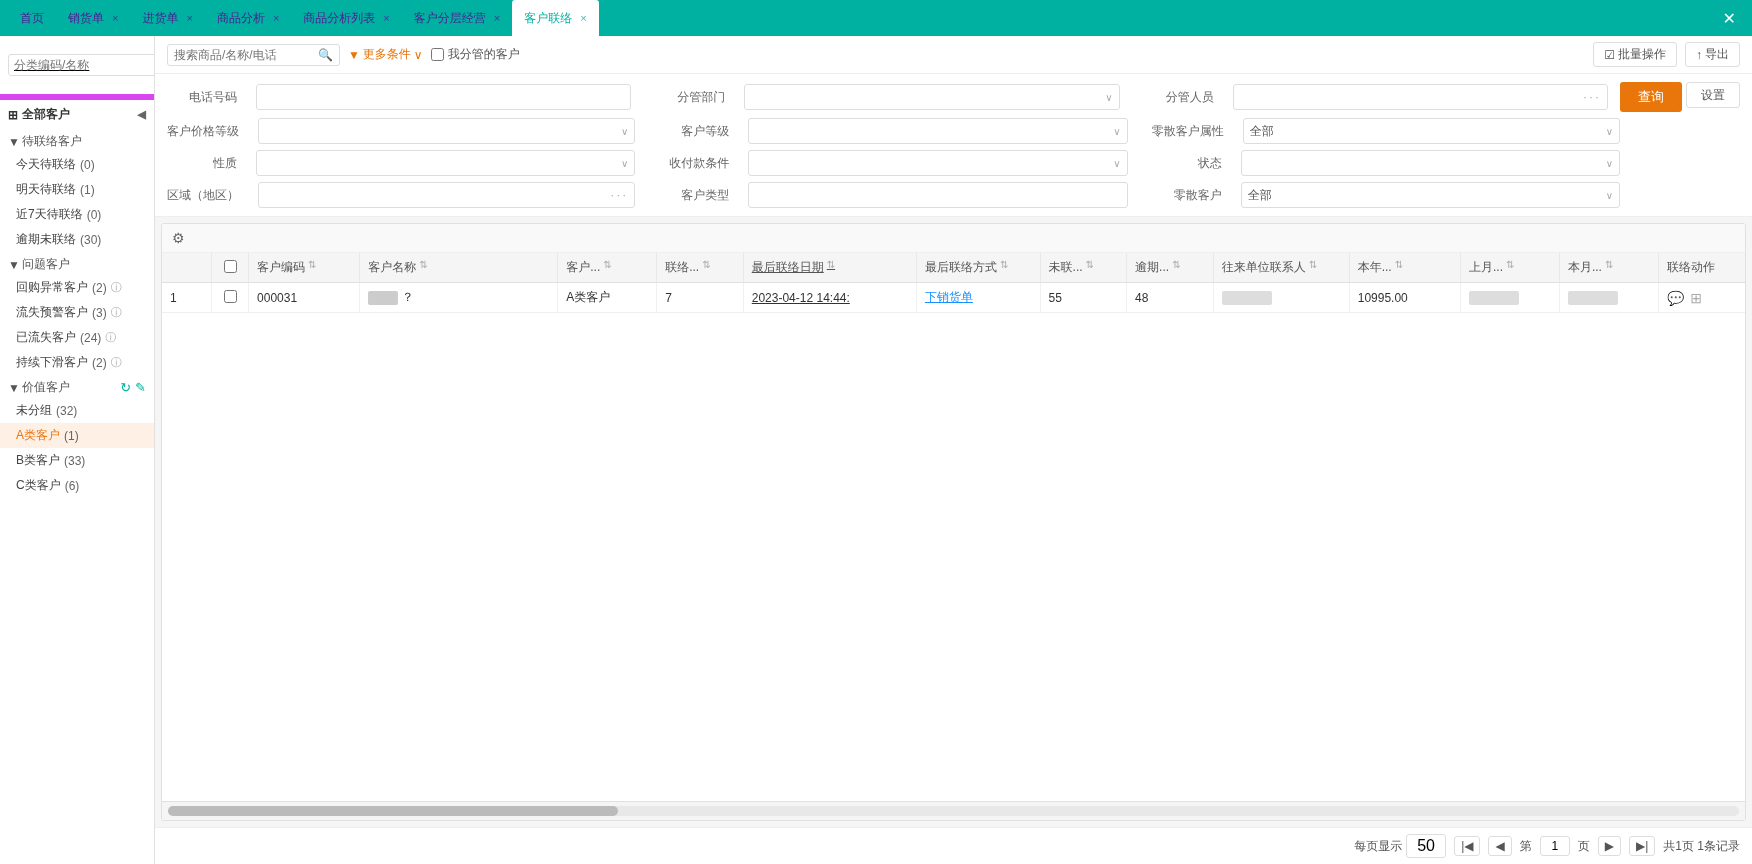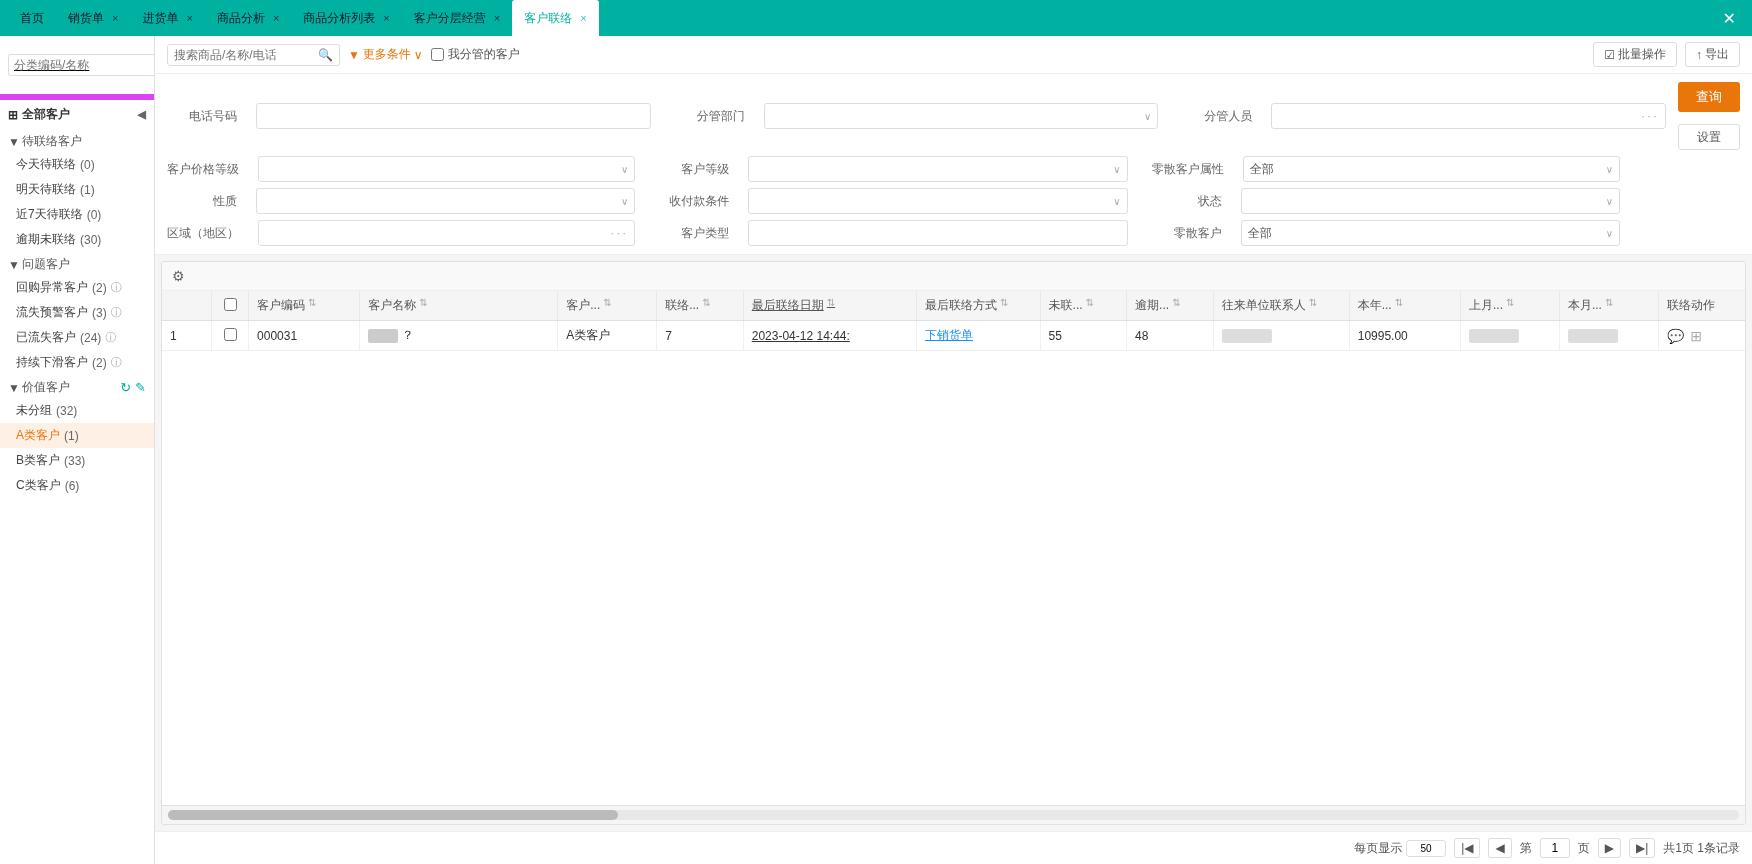--- a/index.html
+++ b/index.html
@@ -8,21 +8,21 @@
     
     .top-nav {
       background: #00b0a0;
       height: 36px;
       display: flex;
       align-items: center;
       padding: 0 8px;
       gap: 0;
     }
     .nav-tab {
-      color: #0f172a;
+      color: #4c1d95;
       padding: 0 12px;
       height: 36px;
       display: flex;
       align-items: center;
       cursor: pointer;
       white-space: nowrap;
       font-size: 13px;
       gap: 4px;
     }
     .nav-tab.home { font-size: 13px; }
@@ -246,22 +246,22 @@
       color: #555;
       border: 1px solid #ddd;
       padding: 3px 14px;
       border-radius: 3px;
       cursor: pointer;
       font-size: 12px;
       height: 26px;
     }
     .query-btns {
       display: flex;
-      flex-direction: column;
-      gap: 12px;
+      flex-direction: row;
+      gap: 4px;
       margin-left: 12px;
     }
 
     
     .table-wrapper {
       flex: 1;
       background: #fff;
       margin: 6px;
       border: 1px solid #e0e0e0;
       border-radius: 3px;
@@ -355,21 +355,21 @@
       display: flex;
       align-items: center;
       gap: 4px;
     }
     .page-size-input {
       border: 1px solid #ddd;
       border-radius: 3px;
       padding: 2px 4px;
       width: 40px;
       text-align: center;
-      font-size: 10px;
+      font-size: 16px;
     }
     .page-nav-btn {
       border: 1px solid #ddd;
       background: #fff;
       padding: 2px 6px;
       cursor: pointer;
       border-radius: 3px;
       color: #555;
       font-size: 12px;
     }

